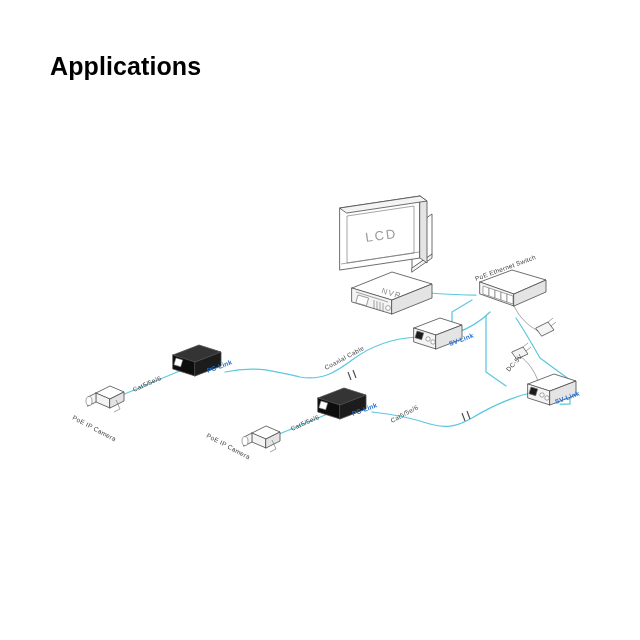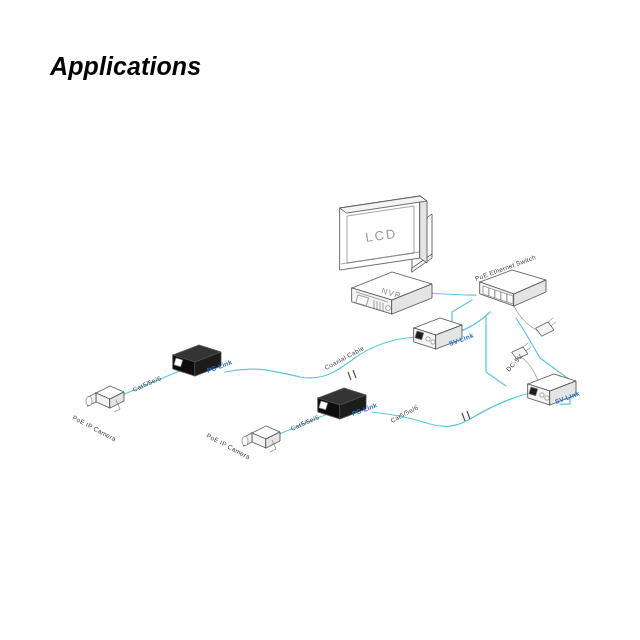--- a/index.html
+++ b/index.html
@@ -12,21 +12,20 @@
   }
   #page{position:absolute;left:0;top:0;width:640px;height:640px;}
   .title{
     position:absolute;
     left:50px; top:52px;
     font-size:25px;
     font-weight:700;
     color:#000000;
     letter-spacing:0.1px;
     font-family:"Liberation Sans", sans-serif;
-    font-style:italic;
   }
   svg.diagram{position:absolute;left:0;top:0;width:640px;height:640px;}
   .lbl{
     font-family:"Liberation Sans", sans-serif;
     font-size:6.4px;
     fill:#3d3d3d;
     letter-spacing:0.3px;
   }
   .lbl-blue{
     font-family:"Liberation Sans", sans-serif;

